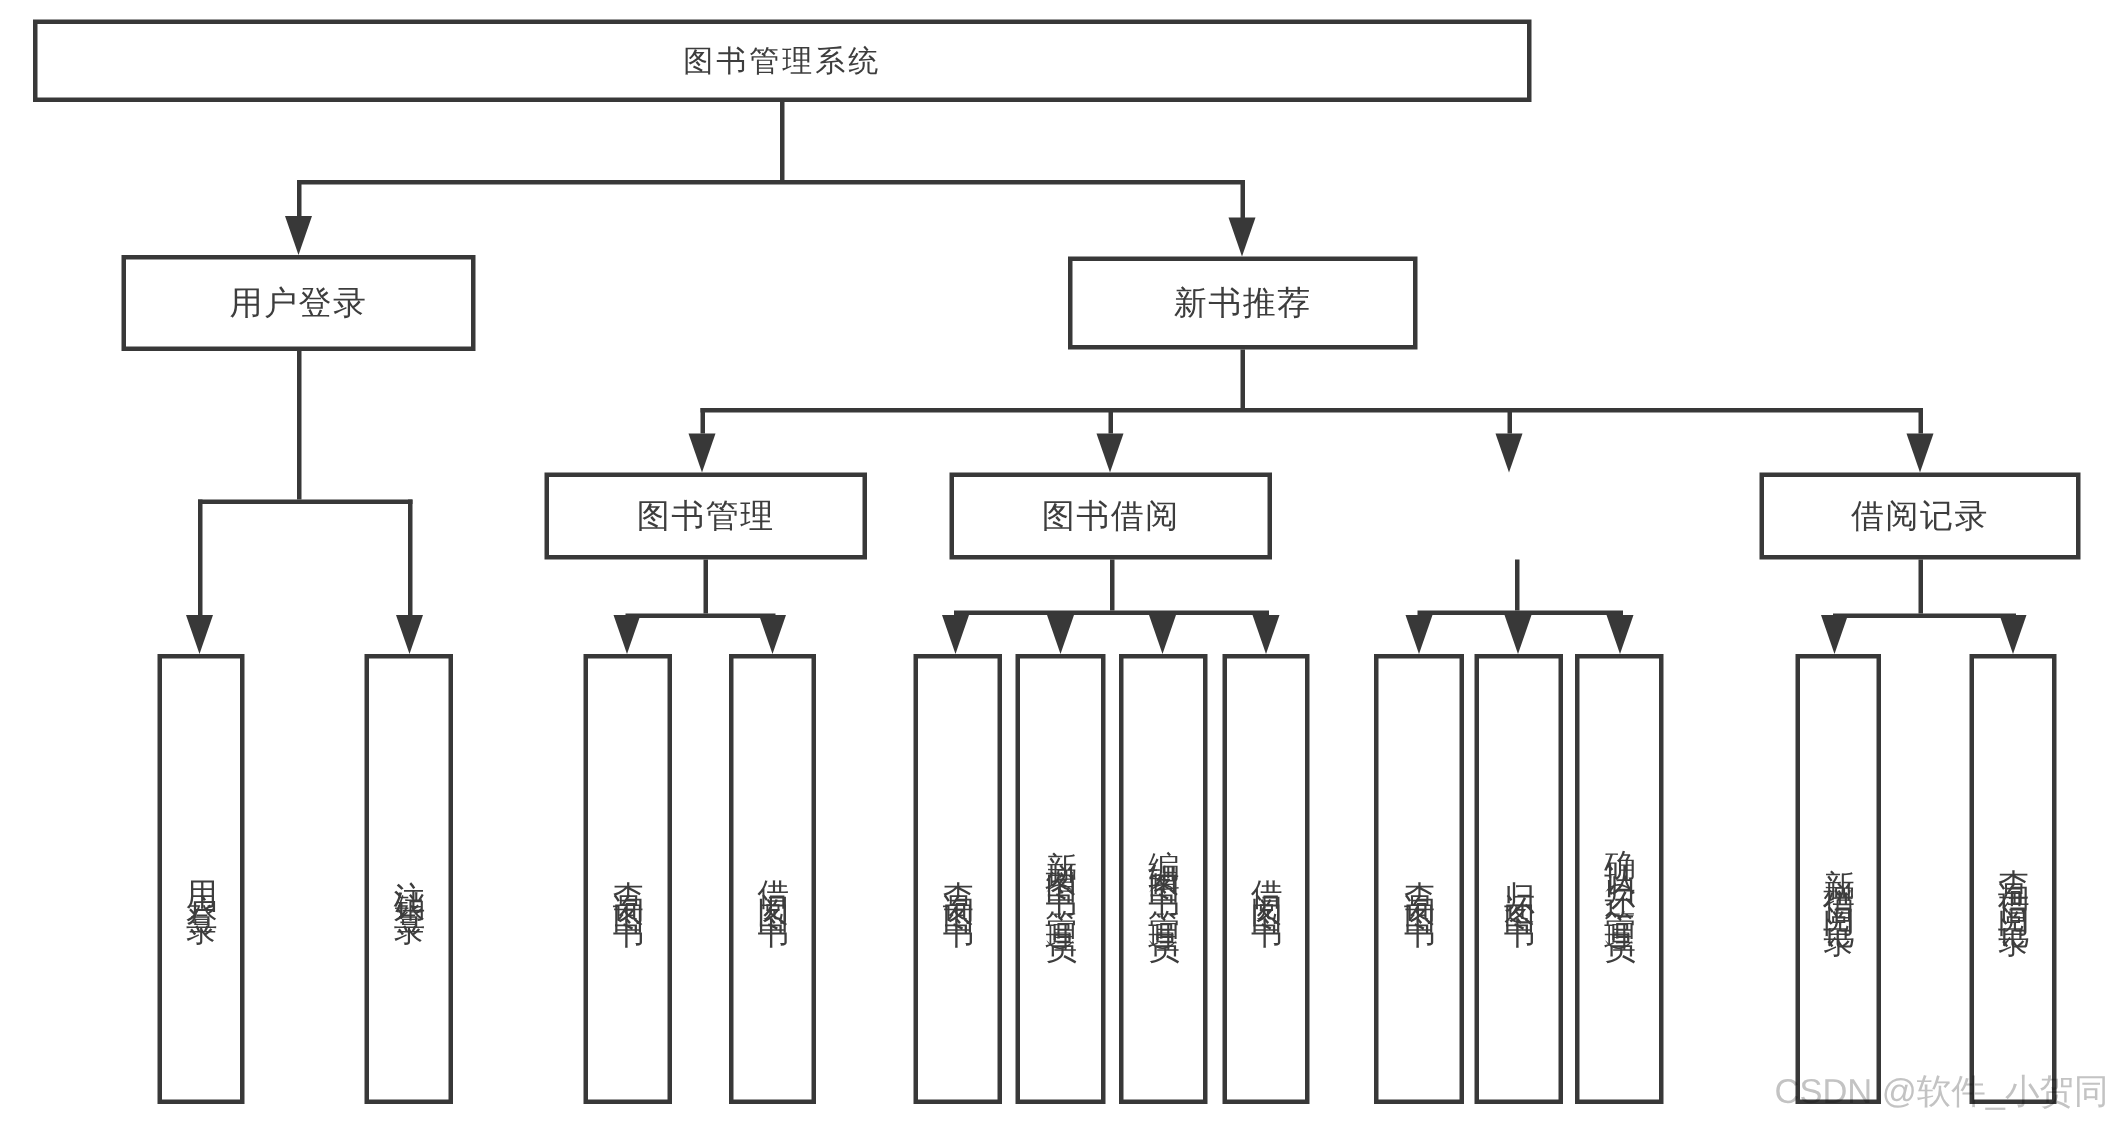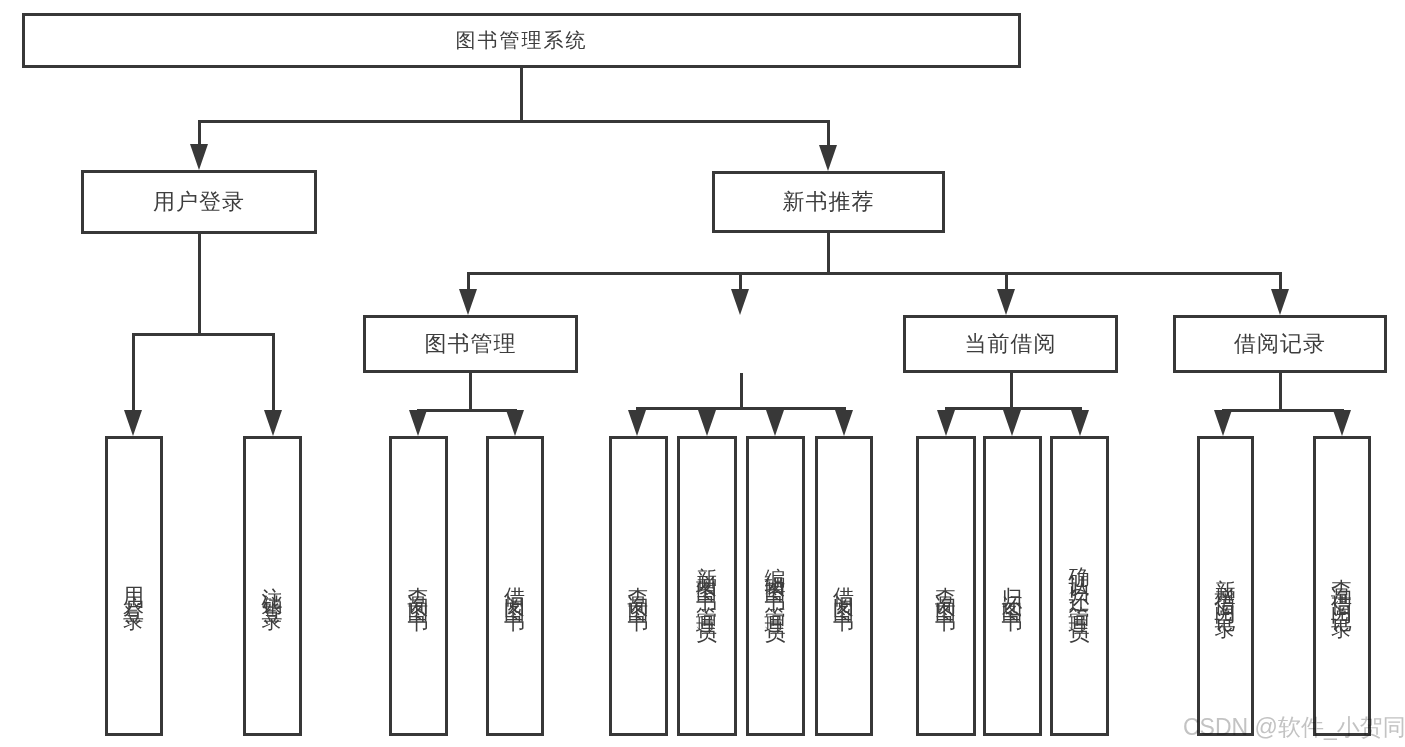--- a/index.html
+++ b/index.html
@@ -87,21 +87,21 @@
   <div class="vl" style="left:467px; top:272px; height:17px;"></div>
   <div class="arr" style="left:459px; top:289px;"></div>
   <div class="vl" style="left:739px; top:272px; height:17px;"></div>
   <div class="arr" style="left:731px; top:289px;"></div>
   <div class="vl" style="left:1005px; top:272px; height:17px;"></div>
   <div class="arr" style="left:997px; top:289px;"></div>
   <div class="vl" style="left:1279px; top:272px; height:17px;"></div>
   <div class="arr" style="left:1271px; top:289px;"></div>
 
   <div class="box h" style="left:363px; top:315px; width:215px; height:58px;">图书管理</div>
-  <div class="box h" style="left:903px; top:315px; width:215px; height:58px;">当前借阅</div>
+  <div class="box h" style="left:633px; top:315px; width:215px; height:58px;">图书借阅</div>
   <div class="box h" style="left:1173px; top:315px; width:214px; height:58px;">借阅记录</div>
 
   <div class="vl" style="left:469px; top:373px; height:36px;"></div>
   <div class="hl" style="left:417px; top:409px; width:100px;"></div>
   <div class="arr" style="left:409px; top:410px;"></div>
   <div class="arr" style="left:506px; top:410px;"></div>
 
   <div class="vl" style="left:740px; top:373px; height:34px;"></div>
   <div class="hl" style="left:636px; top:407px; width:210px;"></div>
   <div class="arr" style="left:628px; top:410px;"></div>

